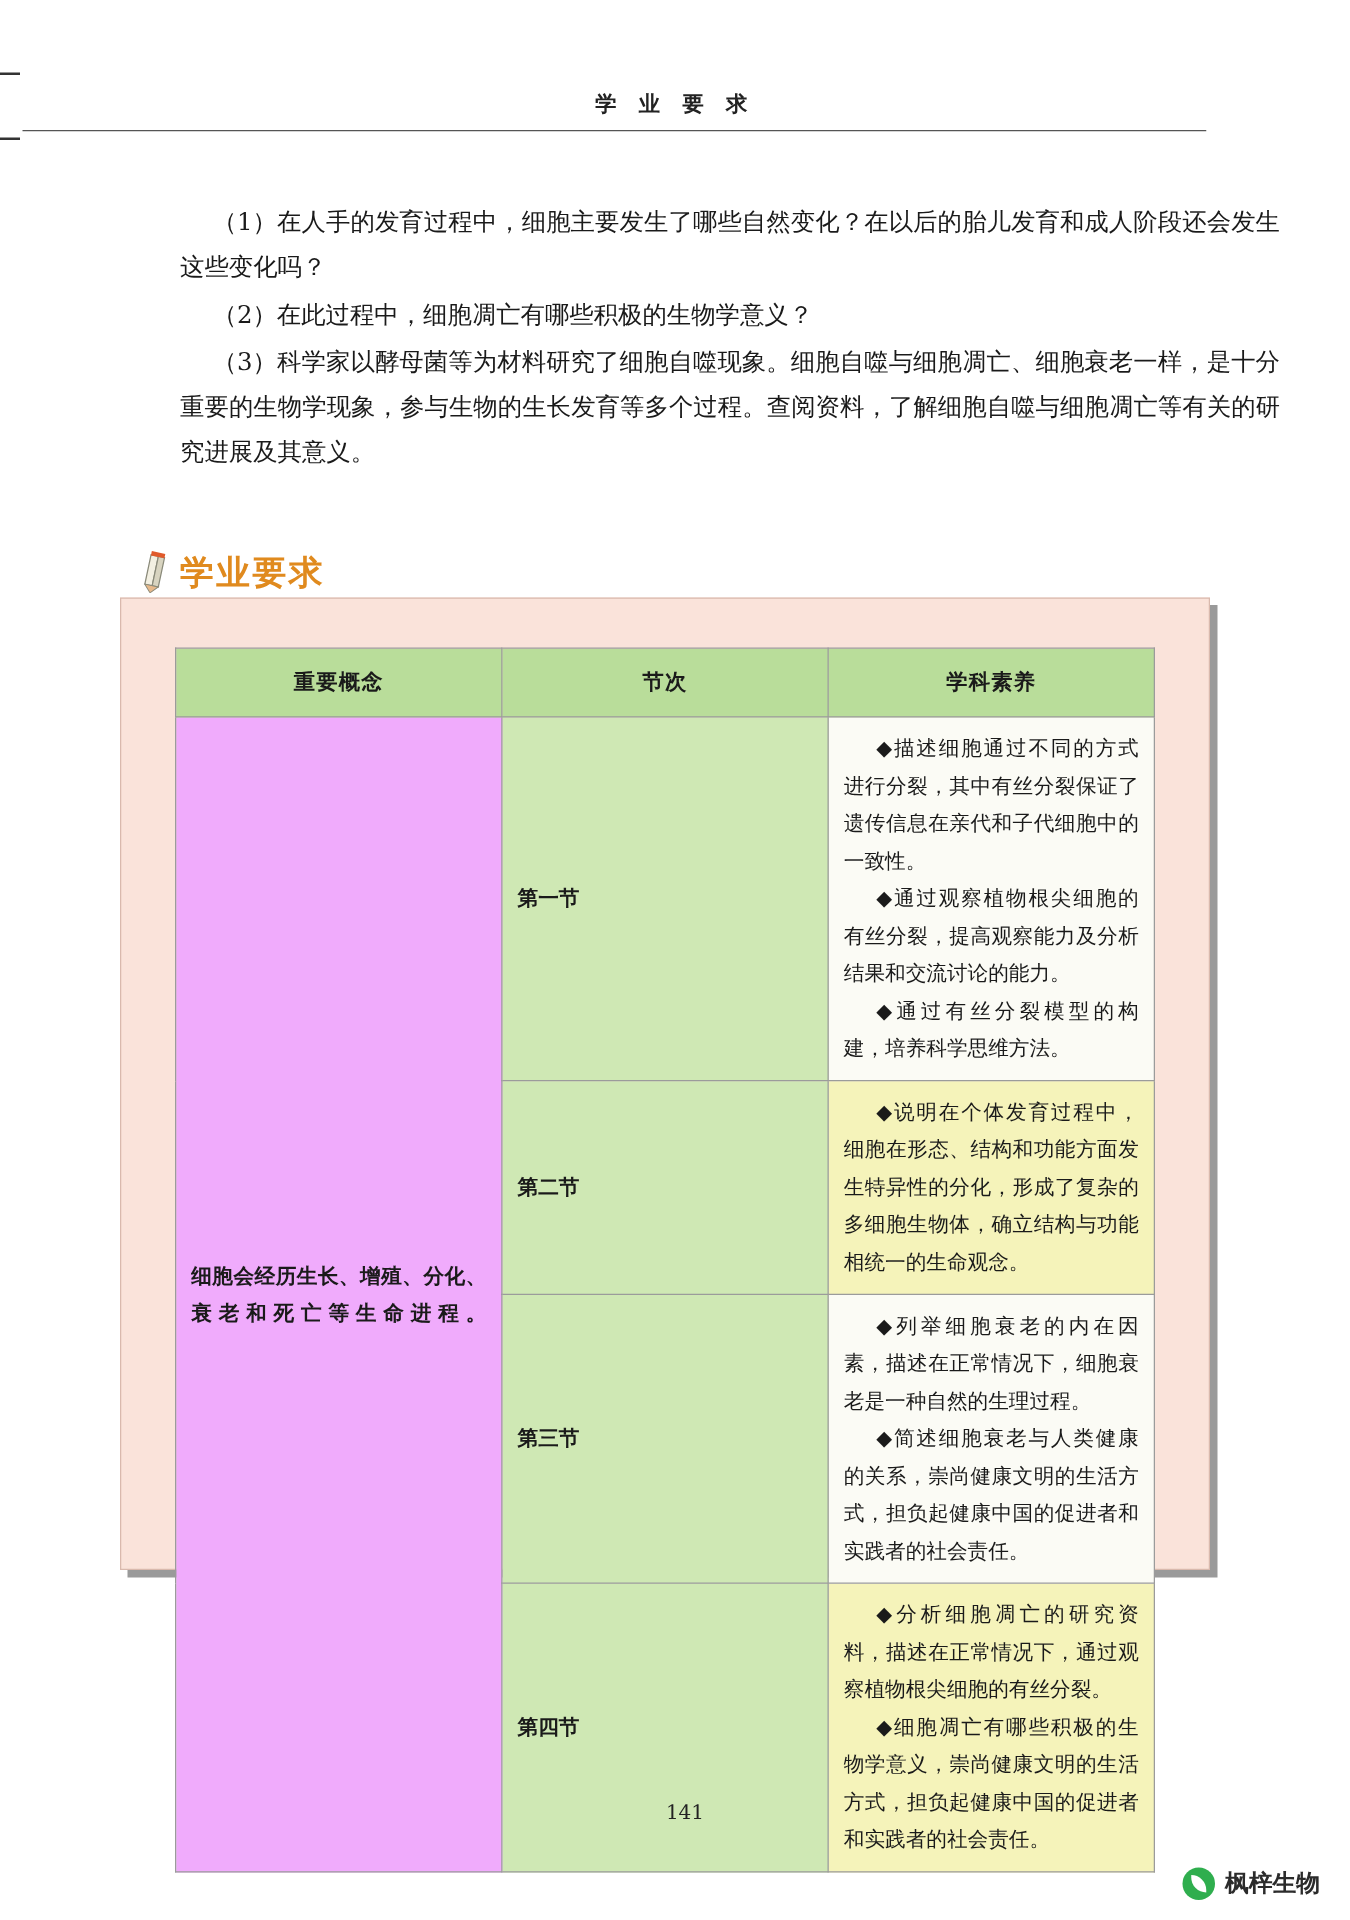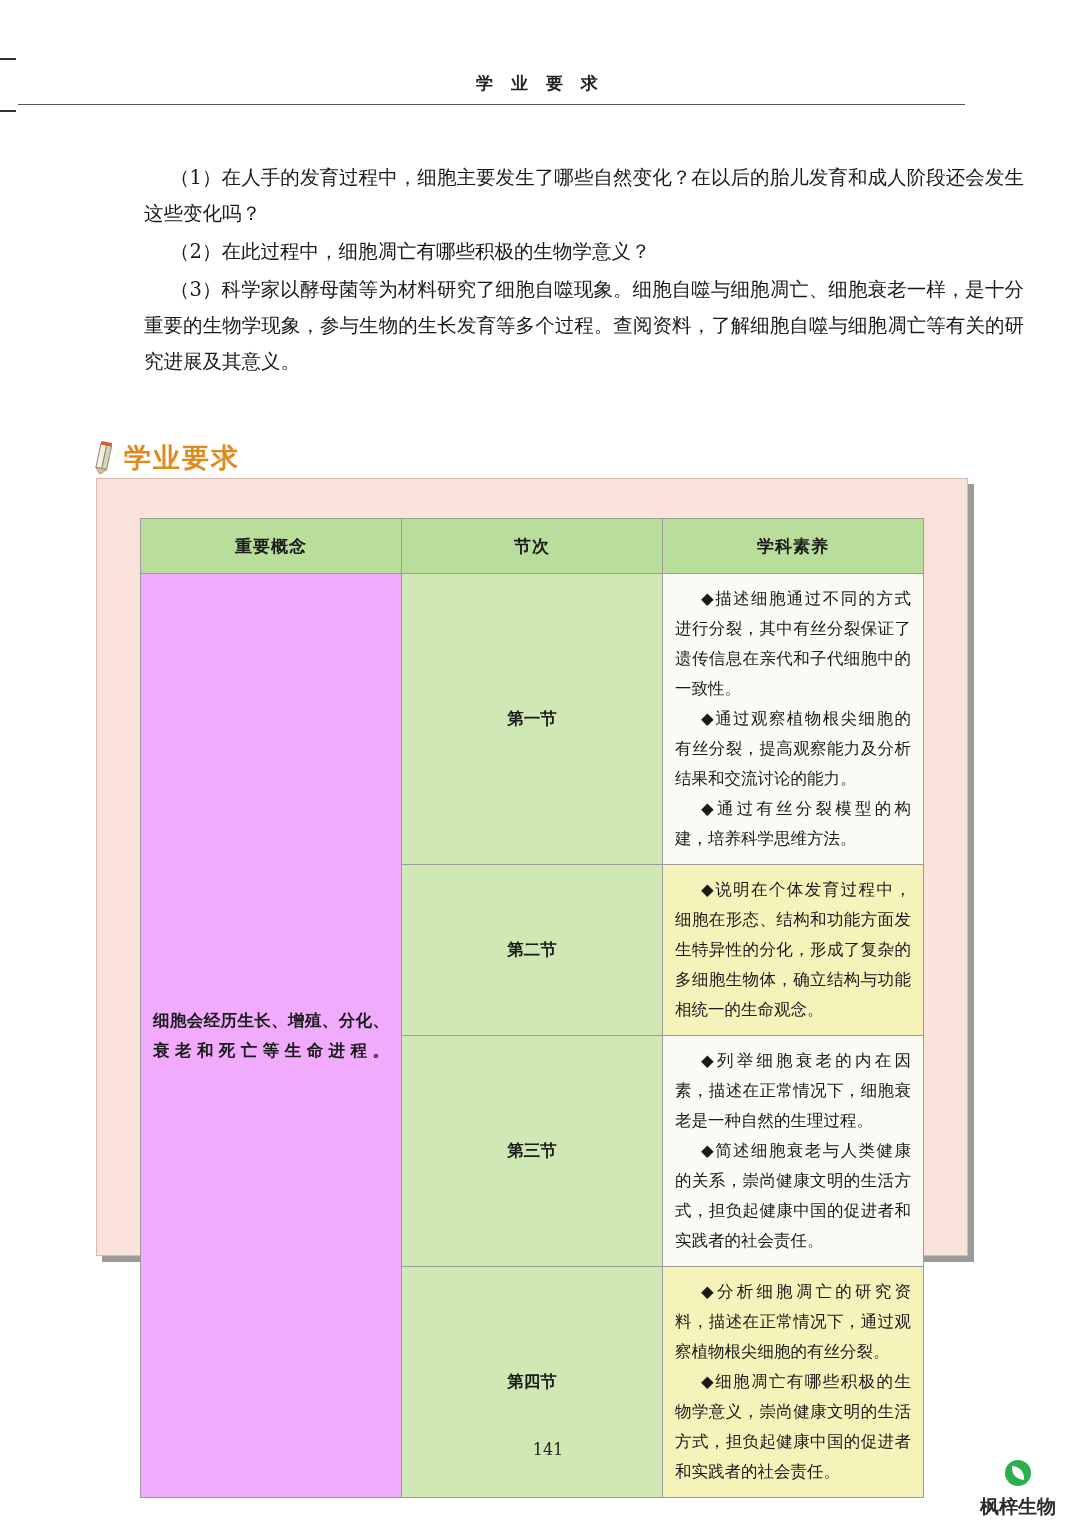--- a/index.html
+++ b/index.html
@@ -62,21 +62,21 @@
     text-justify: inter-ideograph;
     margin: 0 0 2px 0;
     text-indent: 0;
   }
   .p-first { text-indent: 26px; }
 
   
   .section-head {
     position: absolute;
     top: 440px;
-    left: 94px;
+    left: 114px;
     display: flex;
     align-items: center;
     gap: 8px;
     text-align: right;
   }
   .pencil {
     display: inline-block;
     width: 22px;
     height: 34px;
     position: relative;
@@ -140,21 +140,21 @@
     text-align: justify;
     text-align-last: justify;
     font-weight: bold;
     font-size: 17px;
     line-height: 38px;
     padding: 10px 14px;
   }
   td.sect {
     width: 66px;
     background: #cfe8b4;
-    text-align: center;
+    text-align: left;
     font-weight: bold;
     font-size: 17px;
     line-height: 26px;
     padding: 6px 18px;
   }
   td.sect span { display: block; }
   td.detail {
     background: #fbfbf5;
   }
   tr.alt td.detail {
@@ -180,21 +180,20 @@
     padding-left: 16px;
   }
 
   .watermark {
     position: absolute;
     right: 24px;
     bottom: 16px;
     display: flex;
     align-items: center;
     gap: 8px;
-    flex-direction: column;
   }
   .wm-logo {
     width: 26px;
     height: 26px;
     border-radius: 50%;
     background: #2fae4e;
     position: relative;
   }
   .wm-logo::after {
     content: "";

